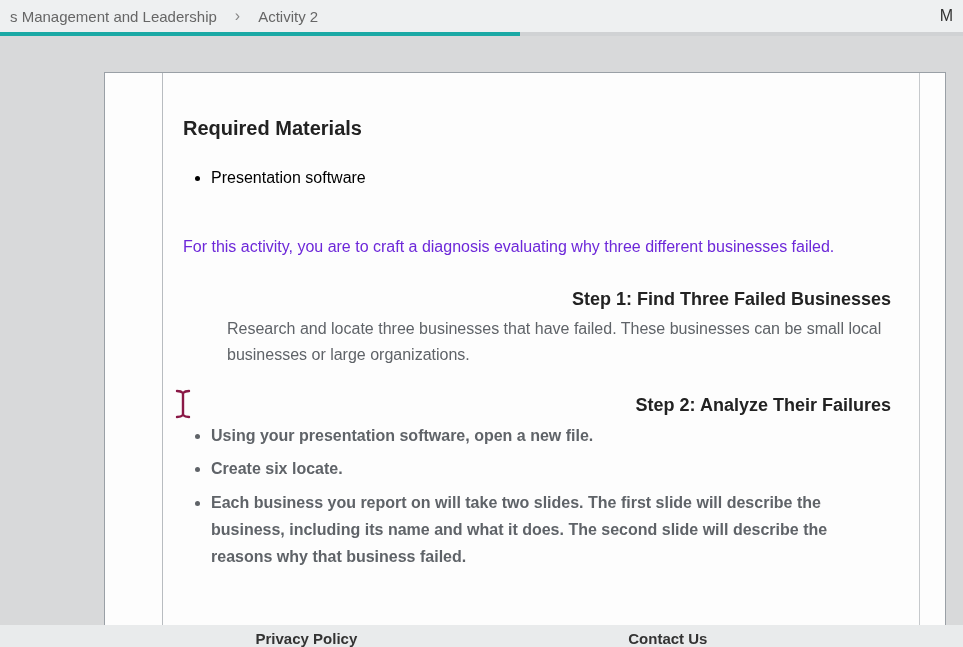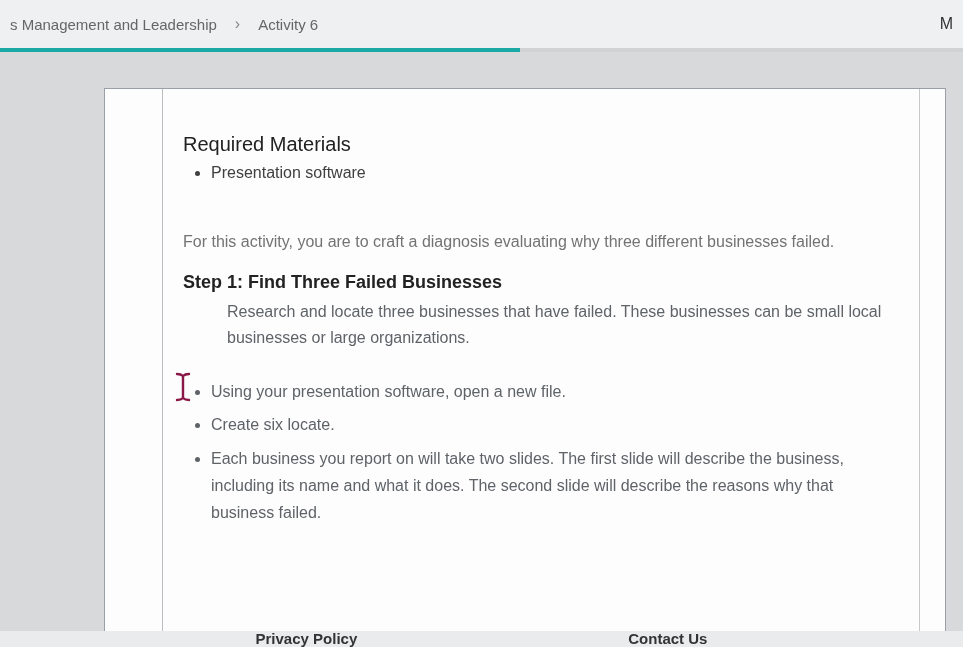--- a/index.html
+++ b/index.html
@@ -6,21 +6,21 @@
     html, body {
       width: 963px;
       height: 647px;
       font-family: -apple-system, BlinkMacSystemFont, "Segoe UI", Helvetica, Arial, sans-serif;
       background: #d8d9da;
       overflow: hidden;
       color: #3a3a3a;
     }
     .topbar {
       background: #eef0f1;
-      height: 48px;
+      height: 32px;
       display: flex;
       align-items: center;
       padding: 0 10px;
       font-size: 15px;
       color: #666;
       justify-content: space-between;
       text-align: center;
     }
     .breadcrumb {
       display: flex;
@@ -60,77 +60,79 @@
     .card .rightcol {
       width: 26px;
       border-left: 1px solid #c6c9cc;
     }
     .card .content {
       flex: 1;
       padding: 44px 28px 20px 20px;
     }
     h2.req {
       font-size: 20px;
-      font-weight: 400;
+      font-weight: 700;
       color: #222;
-      margin-bottom: 8px;
+      margin-bottom: 29px;
     }
     ul.mats {
       list-style: disc;
       padding-left: 28px;
       margin-bottom: 48px;
     }
     ul.mats li {
-      color: #404040;
+      color: #000000;
       font-size: 16px;
     }
     p.intro {
-      color: #737373;
+      color: #6d28d9;
       font-size: 16px;
-      margin-bottom: 18px;
+      margin-bottom: 30px;
       line-height: 1.5;
     }
     h3.step {
       font-size: 18px;
       font-weight: 700;
       color: #222;
       margin-bottom: 6px;
       position: relative;
+      text-align: right;
     }
     p.stepbody {
       color: #5f6368;
       font-size: 16px;
       line-height: 1.6;
       margin-bottom: 28px;
       margin-left: 44px;
     }
     ul.steps {
       list-style: disc;
       padding-left: 28px;
+      font-weight: bold;
     }
     ul.steps li {
       color: #5f6368;
       font-size: 16px;
       line-height: 1.7;
       margin-bottom: 6px;
     }
     .cursor-ibeam {
       position: absolute;
       left: -8px;
       top: -6px;
       width: 16px;
       height: 30px;
       pointer-events: none;
     }
     .footer {
       position: absolute;
       bottom: 0;
       left: 0;
       right: 0;
-      height: 16px;
+      height: 22px;
       background: #e9ebec;
       display: flex;
       justify-content: space-around;
       align-items: flex-end;
       font-size: 15px;
       font-weight: 600;
       color: #333;
       padding: 0 120px;
     }
     .top-right {
@@ -139,21 +141,21 @@
       font-weight: 500;
     }
   </style>
 </head>
 <body>
 
 <div class="topbar">
   <div class="breadcrumb">
     <span>s Management and Leadership</span>
     <span class="sep">›</span>
-    <span>Activity 6</span>
+    <span>Activity 2</span>
   </div>
   <span class="top-right">M</span>
 </div>
 
 <div class="progressbar">
   <div class="fill"></div>
 </div>
 
 <div class="page-wrap">
   <div class="card">
@@ -167,20 +169,21 @@
 
       <p class="intro">For this activity, you are to craft a diagnosis evaluating why three different businesses failed.</p>
 
       <h3 class="step">Step 1: Find Three Failed Businesses</h3>
       <p class="stepbody">Research and locate three businesses that have failed. These businesses can be small local businesses or large organizations.</p>
 
       <h3 class="step">
         <svg class="cursor-ibeam" viewBox="0 0 16 30">
           <path d="M2 2 C 6 2 8 4 8 4 C 8 4 10 2 14 2 M8 4 L8 26 M2 28 C 6 28 8 26 8 26 C 8 26 10 28 14 28" stroke="#8a1846" stroke-width="2.4" fill="none" stroke-linecap="round"></path>
         </svg>
+        <span>Step 2: Analyze Their Failures</span>
       </h3>
 
       <ul class="steps">
         <li>Using your presentation software, open a new file.</li>
         <li>Create six locate.</li>
         <li>Each business you report on will take two slides. The first slide will describe the business, including its name and what it does. The second slide will describe the reasons why that business failed.</li>
       </ul>
 
     </div>
     <div class="rightcol"></div>

